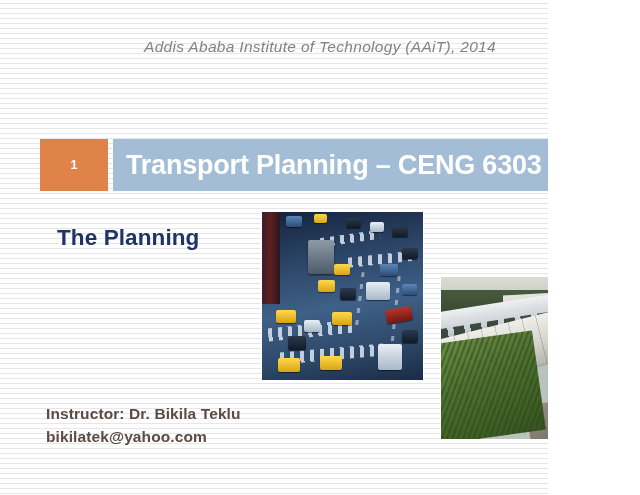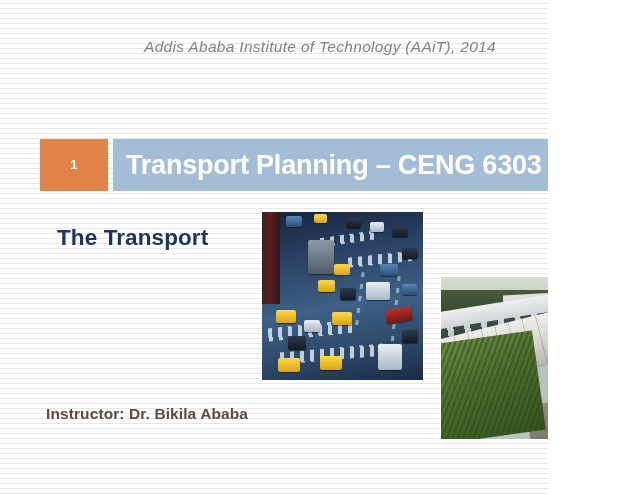--- a/index.html
+++ b/index.html
@@ -298,25 +298,26 @@
     <div id="slide-number-box">
       <span class="num">1</span>
     </div>
     <div id="title-gap"></div>
     <div id="title-band">
       <span class="title-text">Transport Planning – CENG 6303</span>
     </div>
   </div>
 
   <div id="body-heading">
-    <div class="line">The Transport</div>
+    <div class="line">The Planning</div>
   </div>
 
   <div id="footer-block">
-    <div class="line">Instructor: Dr. Bikila Ababa</div>
+    <div class="line">Instructor: Dr. Bikila Teklu</div>
+    <div class="line">bikilatek@yahoo.com</div>
   </div>
 
   <div id="photo-traffic">
     <div class="photo-inner">
       <div class="tf-base"></div>
 
       <div class="tf-side" style="left:0;top:0;width:18px;height:92px;"></div>
 
       <div class="tf-zebra" style="left:6px;top:112px;width:86px;height:13px;transform:rotate(-6deg);"></div>
       <div class="tf-zebra" style="left:18px;top:136px;width:104px;height:12px;transform:rotate(-5deg);"></div>

